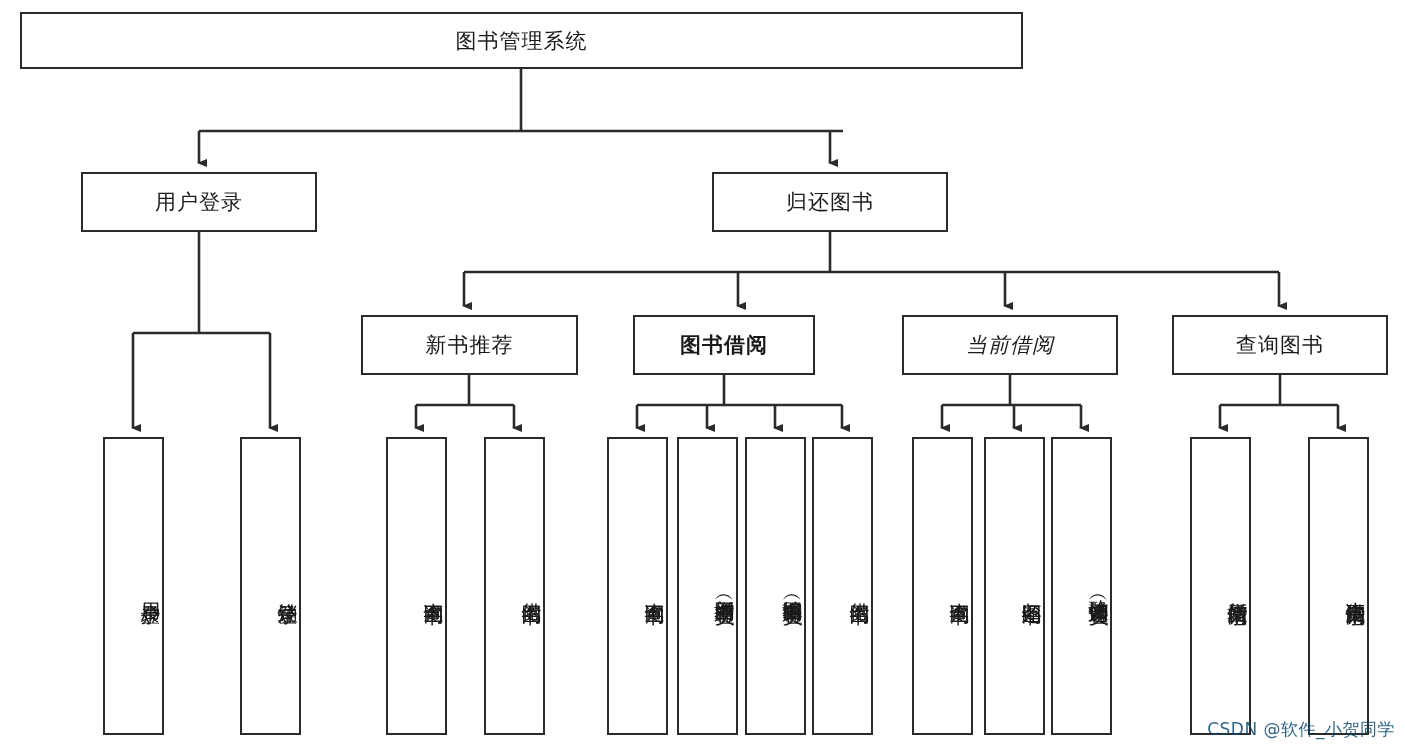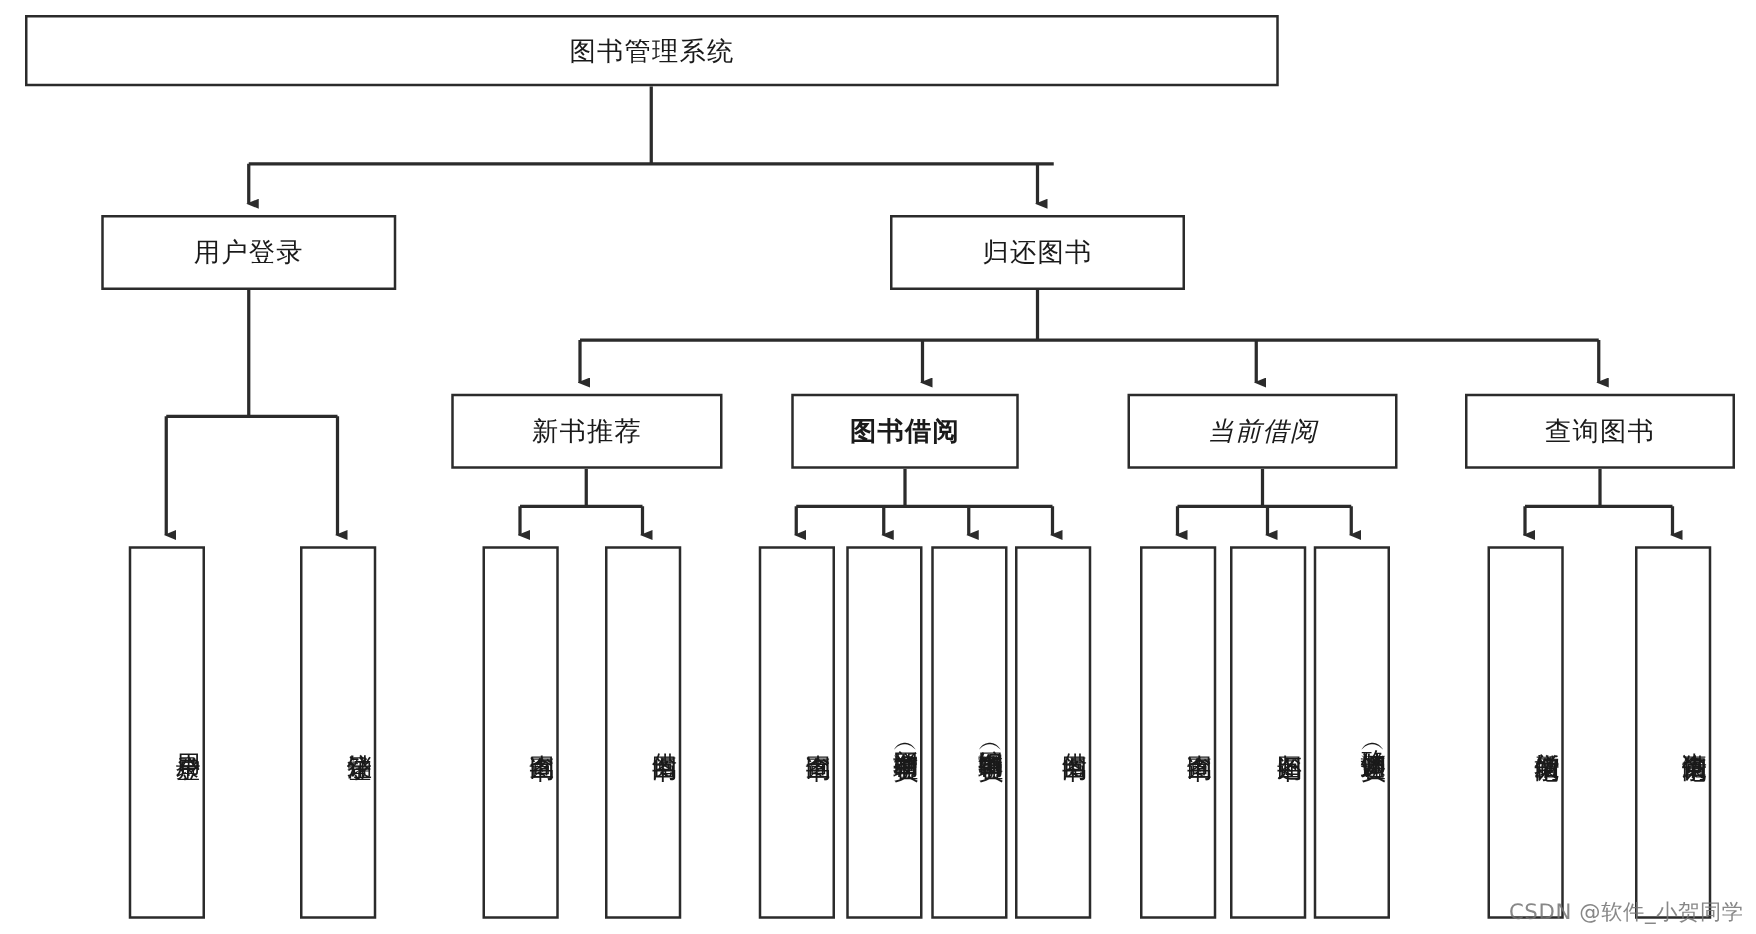--- a/index.html
+++ b/index.html
@@ -49,21 +49,21 @@
     left: 0; top: 0;
     width: 1405px;
     height: 747px;
     pointer-events: none;
   }
   .watermark {
     position: absolute;
     right: 10px;
     bottom: 6px;
     font-size: 17px;
-    color: #737373;
+    color: #0c4a6e;
     opacity: 0.85;
     white-space: nowrap;
     letter-spacing: 0.5px;
   }
 </style>
 </head>
 <body>
 
 <div id="canvas">
 

